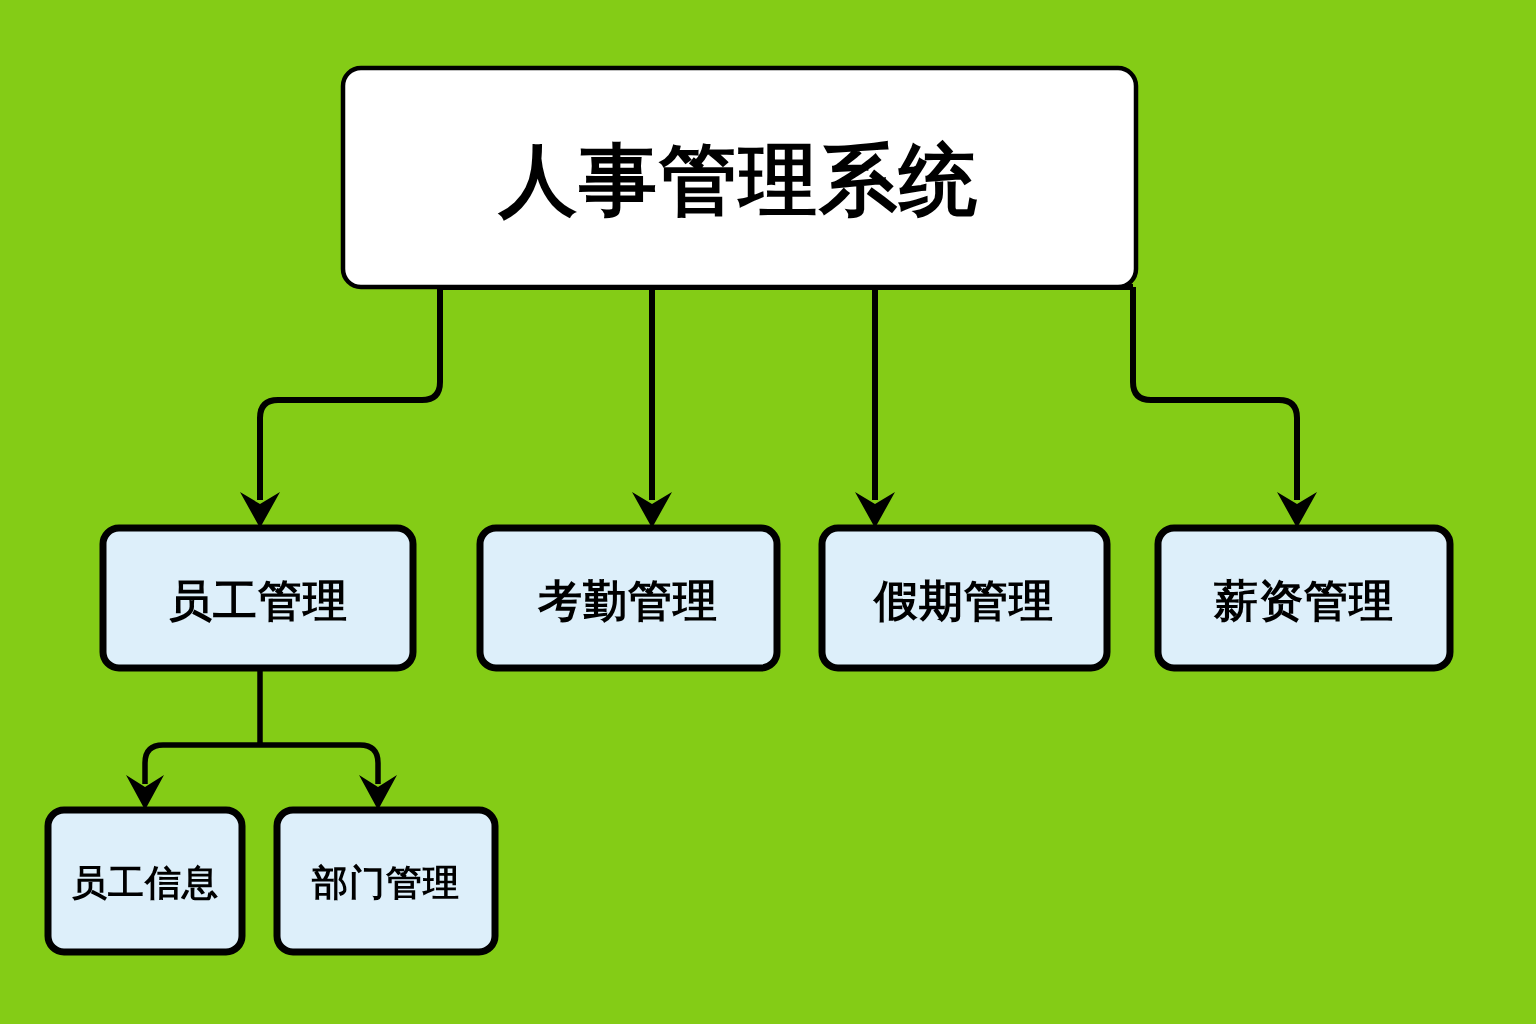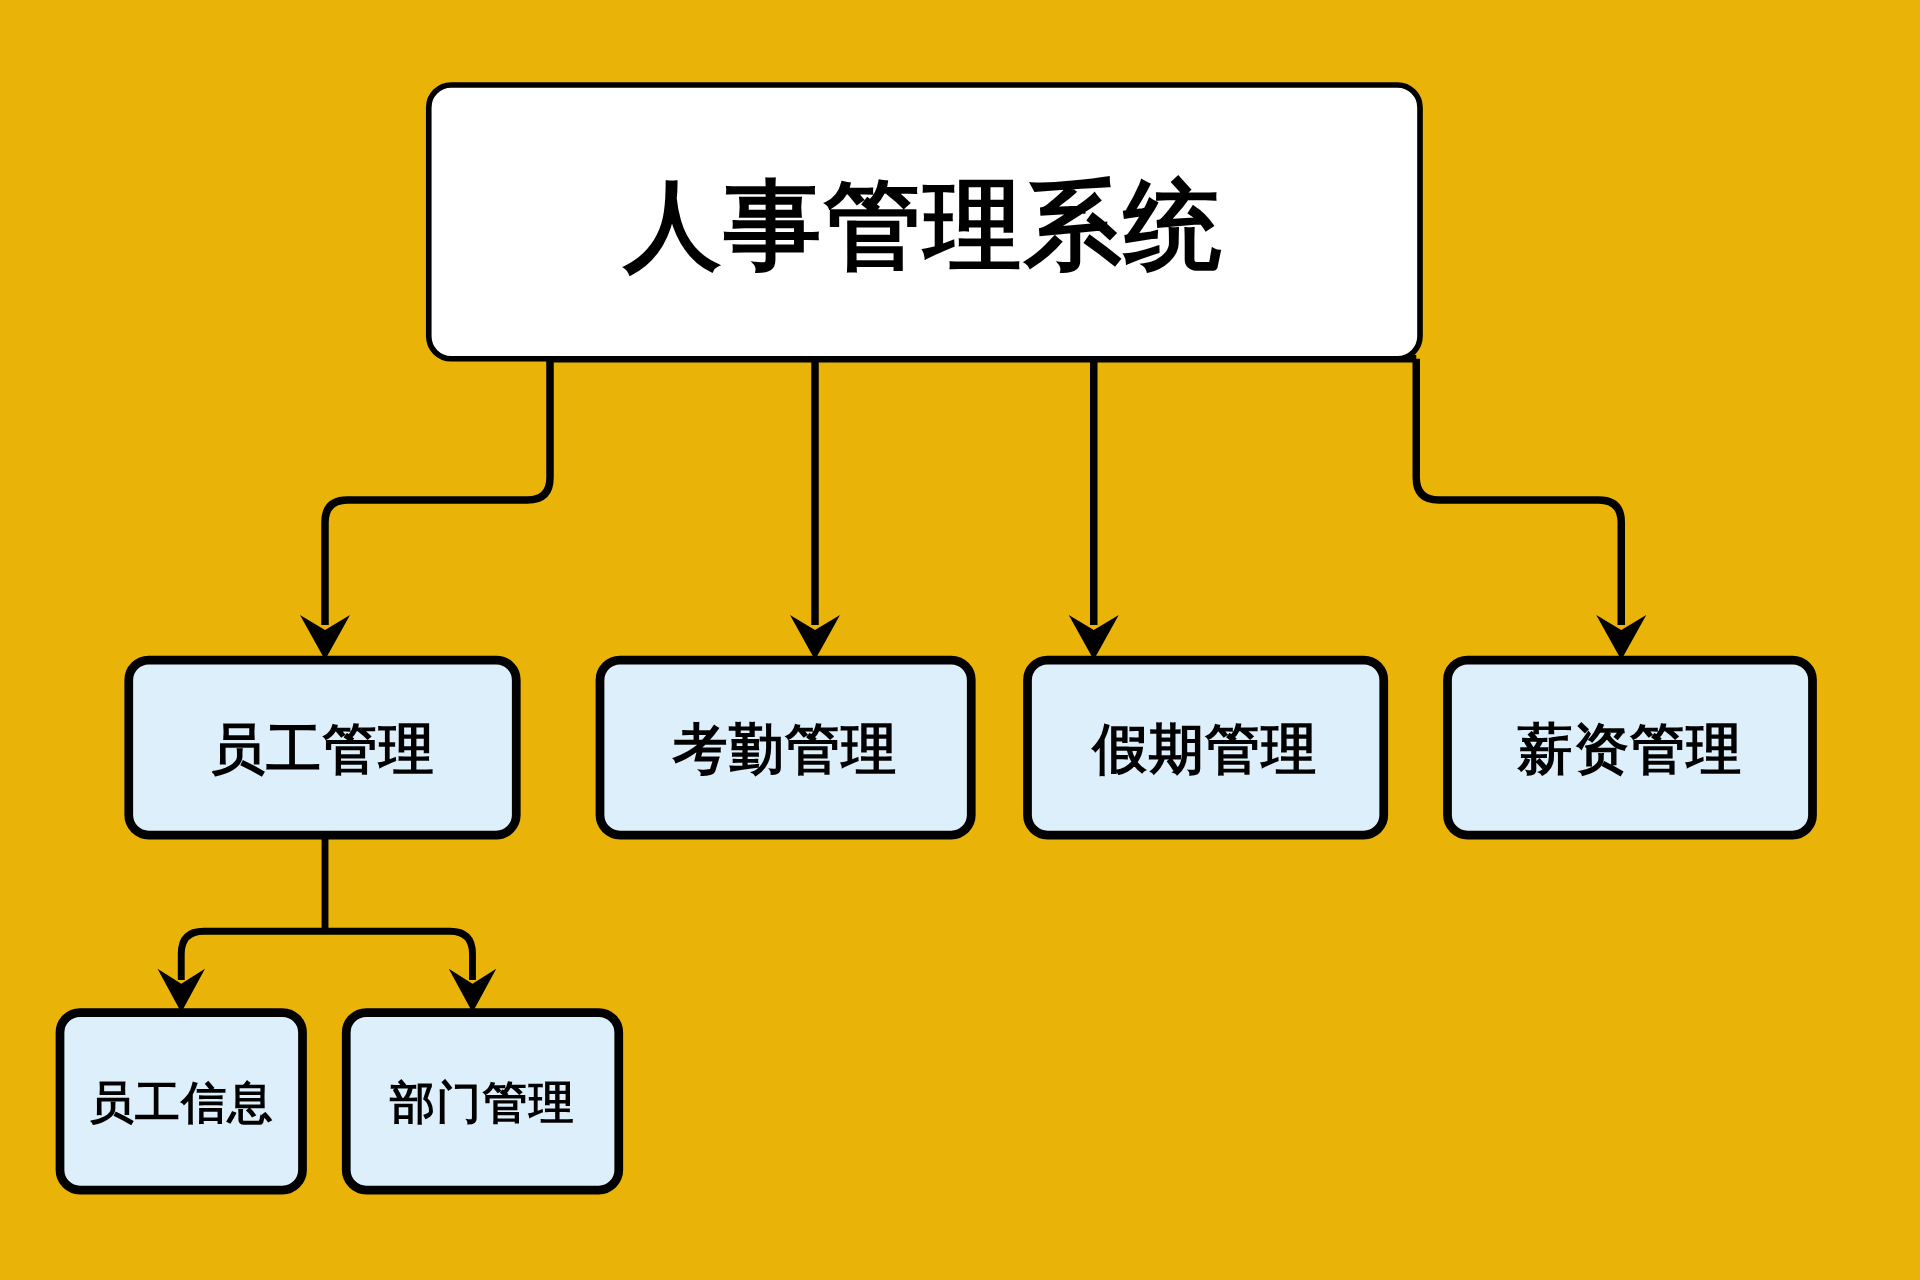--- a/index.html
+++ b/index.html
@@ -10,21 +10,21 @@
   body {
     width: 1536px;
     height: 1024px;
     overflow: hidden;
     font-family: "Liberation Sans", "DejaVu Sans", sans-serif;
   }
   #diagram-root {
     position: relative;
     width: 1536px;
     height: 1024px;
-    background: #eab308;
+    background: #84cc16;
   }
   svg#flowchart {
     display: block;
     width: 1536px;
     height: 1024px;
   }
   .node-label {
     font-family: "Liberation Sans", "DejaVu Sans", sans-serif;
     font-weight: bold;
     fill: #000000;

